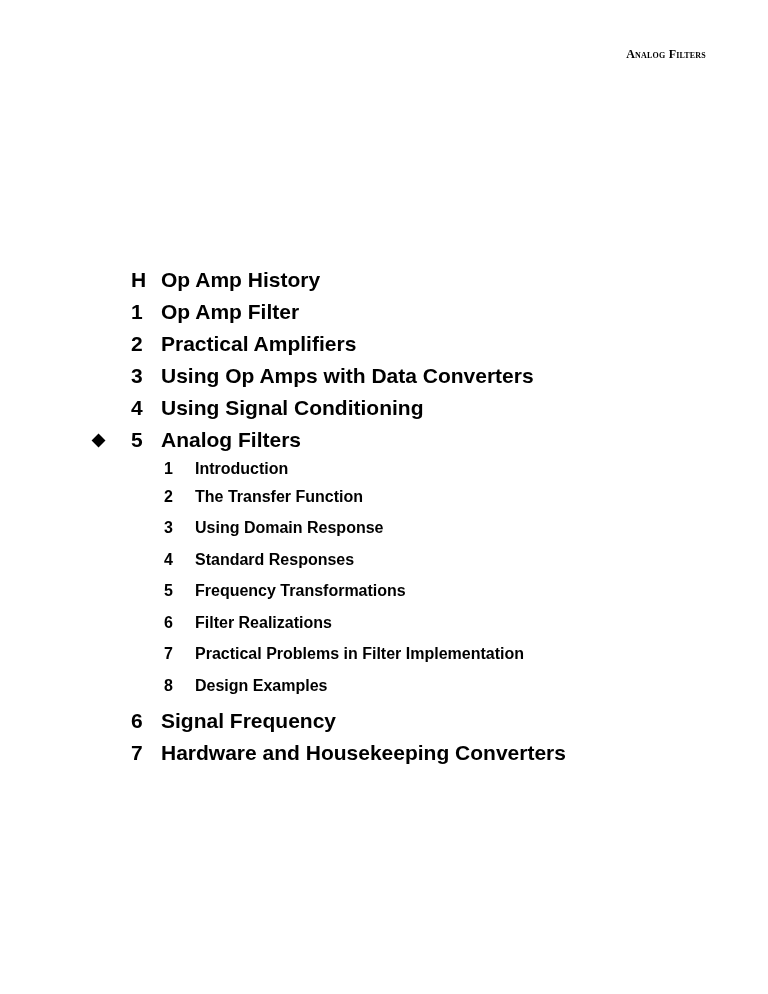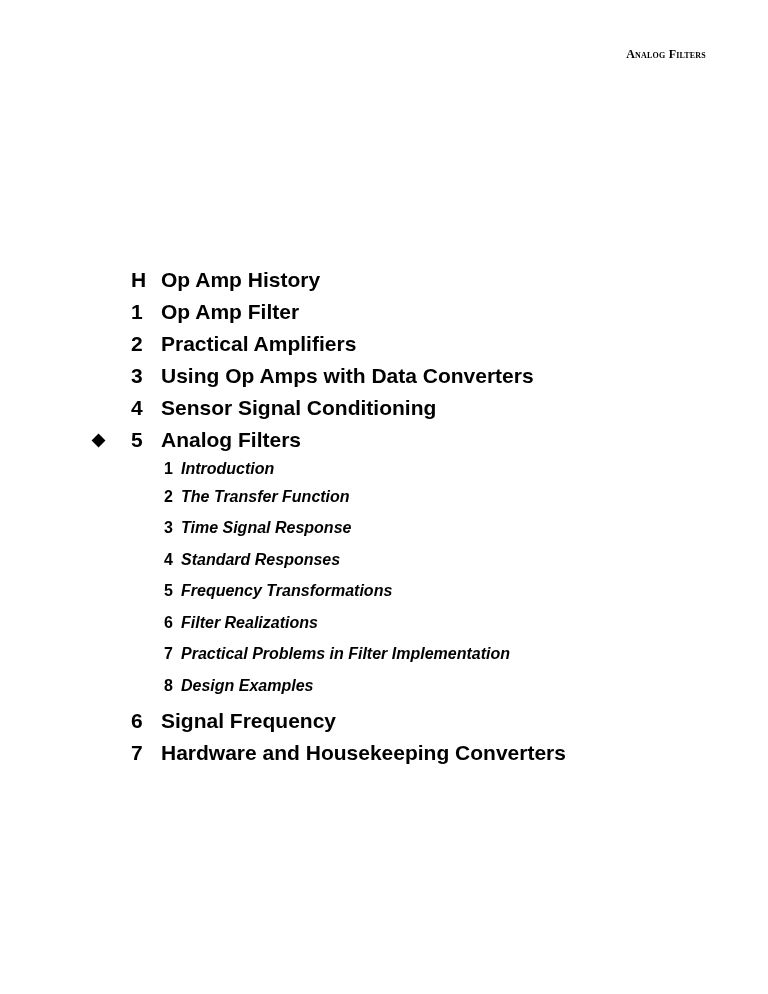--- a/index.html
+++ b/index.html
@@ -62,23 +62,22 @@
       font-weight: bold;
       font-size: 16px;
       line-height: 24px;
     }
     .section .num {
       position: absolute;
       left: 164px;
     }
     .section .title {
       position: absolute;
-      left: 181px;
+      left: 195px;
       white-space: nowrap;
-      font-style: italic;
     }
   </style>
 </head>
 <body>
 
 <div class="running-header">Analog Filters</div>
 
 <div class="toc">
 
   <div class="chapter" style="top:265px;">
@@ -92,39 +91,39 @@
   <div class="chapter" style="top:329px;">
     <span class="num">2</span>
     <span class="title">Practical Amplifiers</span>
   </div>
   <div class="chapter" style="top:361px;">
     <span class="num">3</span>
     <span class="title">Using Op Amps with Data Converters</span>
   </div>
   <div class="chapter" style="top:393px;">
     <span class="num">4</span>
-    <span class="title">Sensor Signal Conditioning</span>
+    <span class="title">Using Signal Conditioning</span>
   </div>
   <div class="chapter" style="top:425px;">
     <span class="bullet">◆</span>
     <span class="num">5</span>
     <span class="title">Analog Filters</span>
   </div>
 
   <div class="section" style="top:457px;">
     <span class="num">1</span>
     <span class="title">Introduction</span>
   </div>
   <div class="section" style="top:485px;">
     <span class="num">2</span>
     <span class="title">The Transfer Function</span>
   </div>
   <div class="section" style="top:516px;">
     <span class="num">3</span>
-    <span class="title">Time Signal Response</span>
+    <span class="title">Using Domain Response</span>
   </div>
   <div class="section" style="top:548px;">
     <span class="num">4</span>
     <span class="title">Standard Responses</span>
   </div>
   <div class="section" style="top:579px;">
     <span class="num">5</span>
     <span class="title">Frequency Transformations</span>
   </div>
   <div class="section" style="top:611px;">

